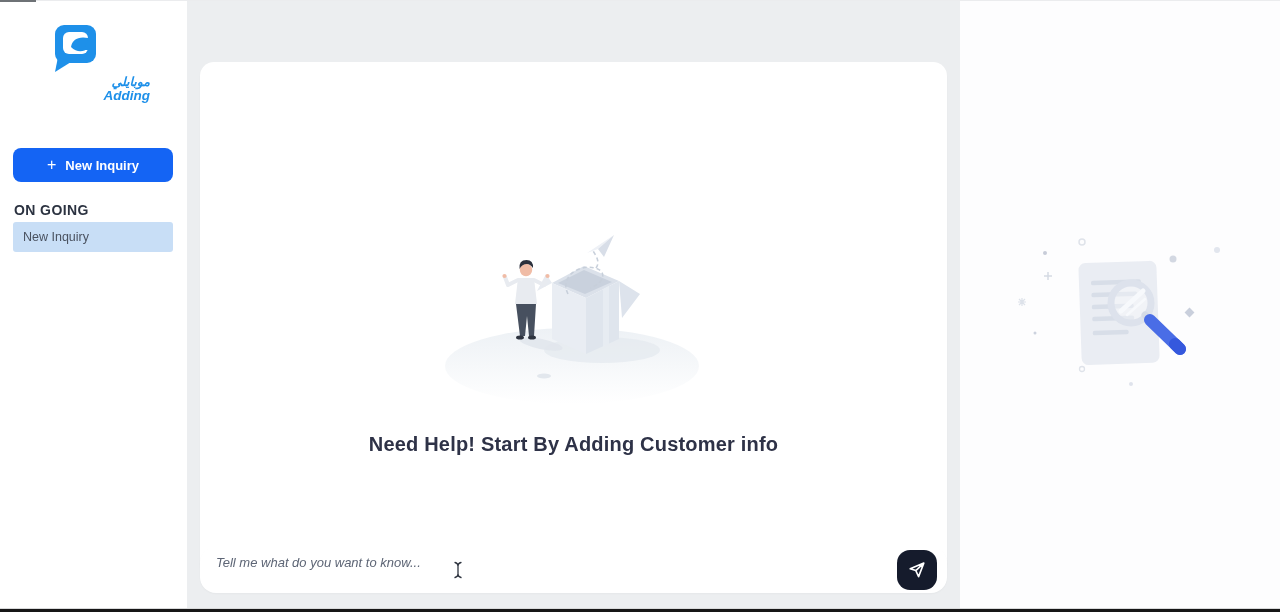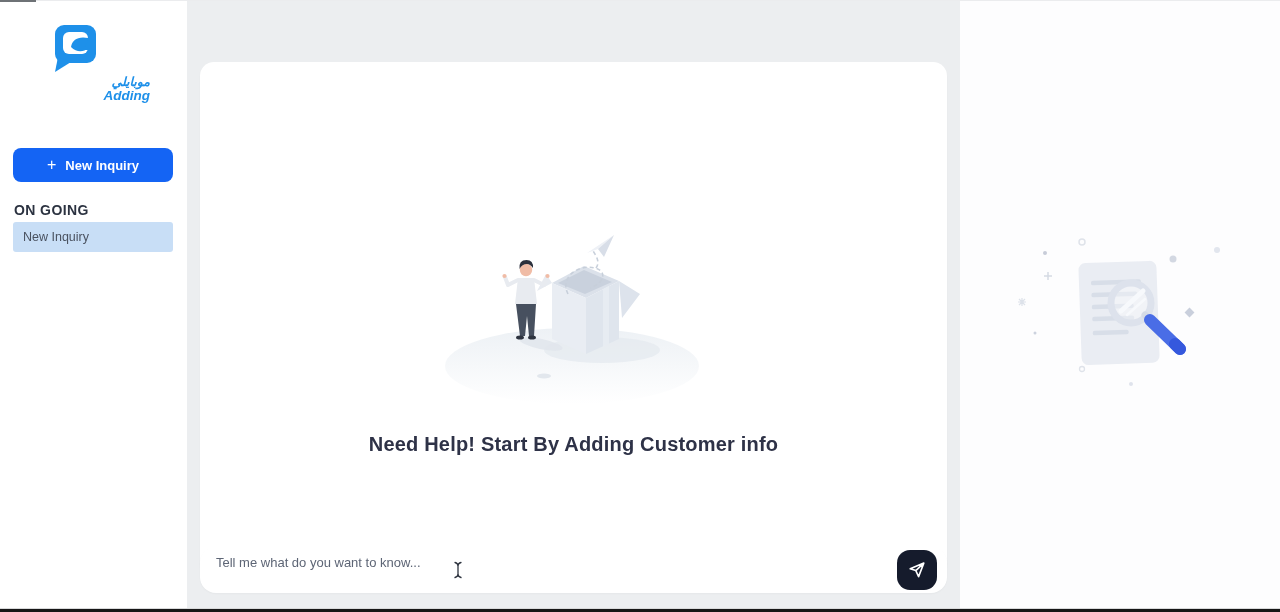--- a/index.html
+++ b/index.html
@@ -41,21 +41,21 @@
   .main-card { position:absolute; left:13px; top:14px; width:747px; height:515px;
        background:#ffffff; border-radius:14px; box-shadow:0 1px 2px rgba(16,24,40,.03);margin-top:48px; }
   .empty-illustration { position:absolute; left:50%; top:166px; transform:translateX(-50%); }
   .empty-heading { position:absolute; top:371px; left:0; width:100%; text-align:center;
        font-size:20px; font-weight:600; color:#2e3247; letter-spacing:.2px; }
 
   .composer { position:absolute; left:13px; top:547px; width:747px; height:46px;
        background:#ffffff; border-radius:16px; box-shadow:0 1px 2px rgba(16,24,40,.03); }
   .composer input { position:absolute; left:0; top:0; width:690px; height:30px; border:none; outline:none;
        background:transparent; padding-left:16px; font-size:13px; color:#333a46;
-       font-family:"Liberation Sans", sans-serif; border-radius:16px; }
+       font-family:"Liberation Sans", sans-serif; border-radius:16px;font-style:italic; }
   .composer input::placeholder { color:#5d6575; opacity:1; }
   .ibeam-cursor { position:absolute; left:253px; top:14px; }
   .send-btn { position:absolute; right:10px; top:3px; width:40px; height:40px; background:#151b2c;
        border:none; border-radius:13px; cursor:pointer; display:flex; align-items:center; justify-content:center; }
 
   
   .right-panel { position:absolute; left:960px; top:0; width:320px; height:612px; background:#fdfdfe; }
   .search-illustration { position:absolute; left:50px; top:235px; }
 </style>
 </head>

